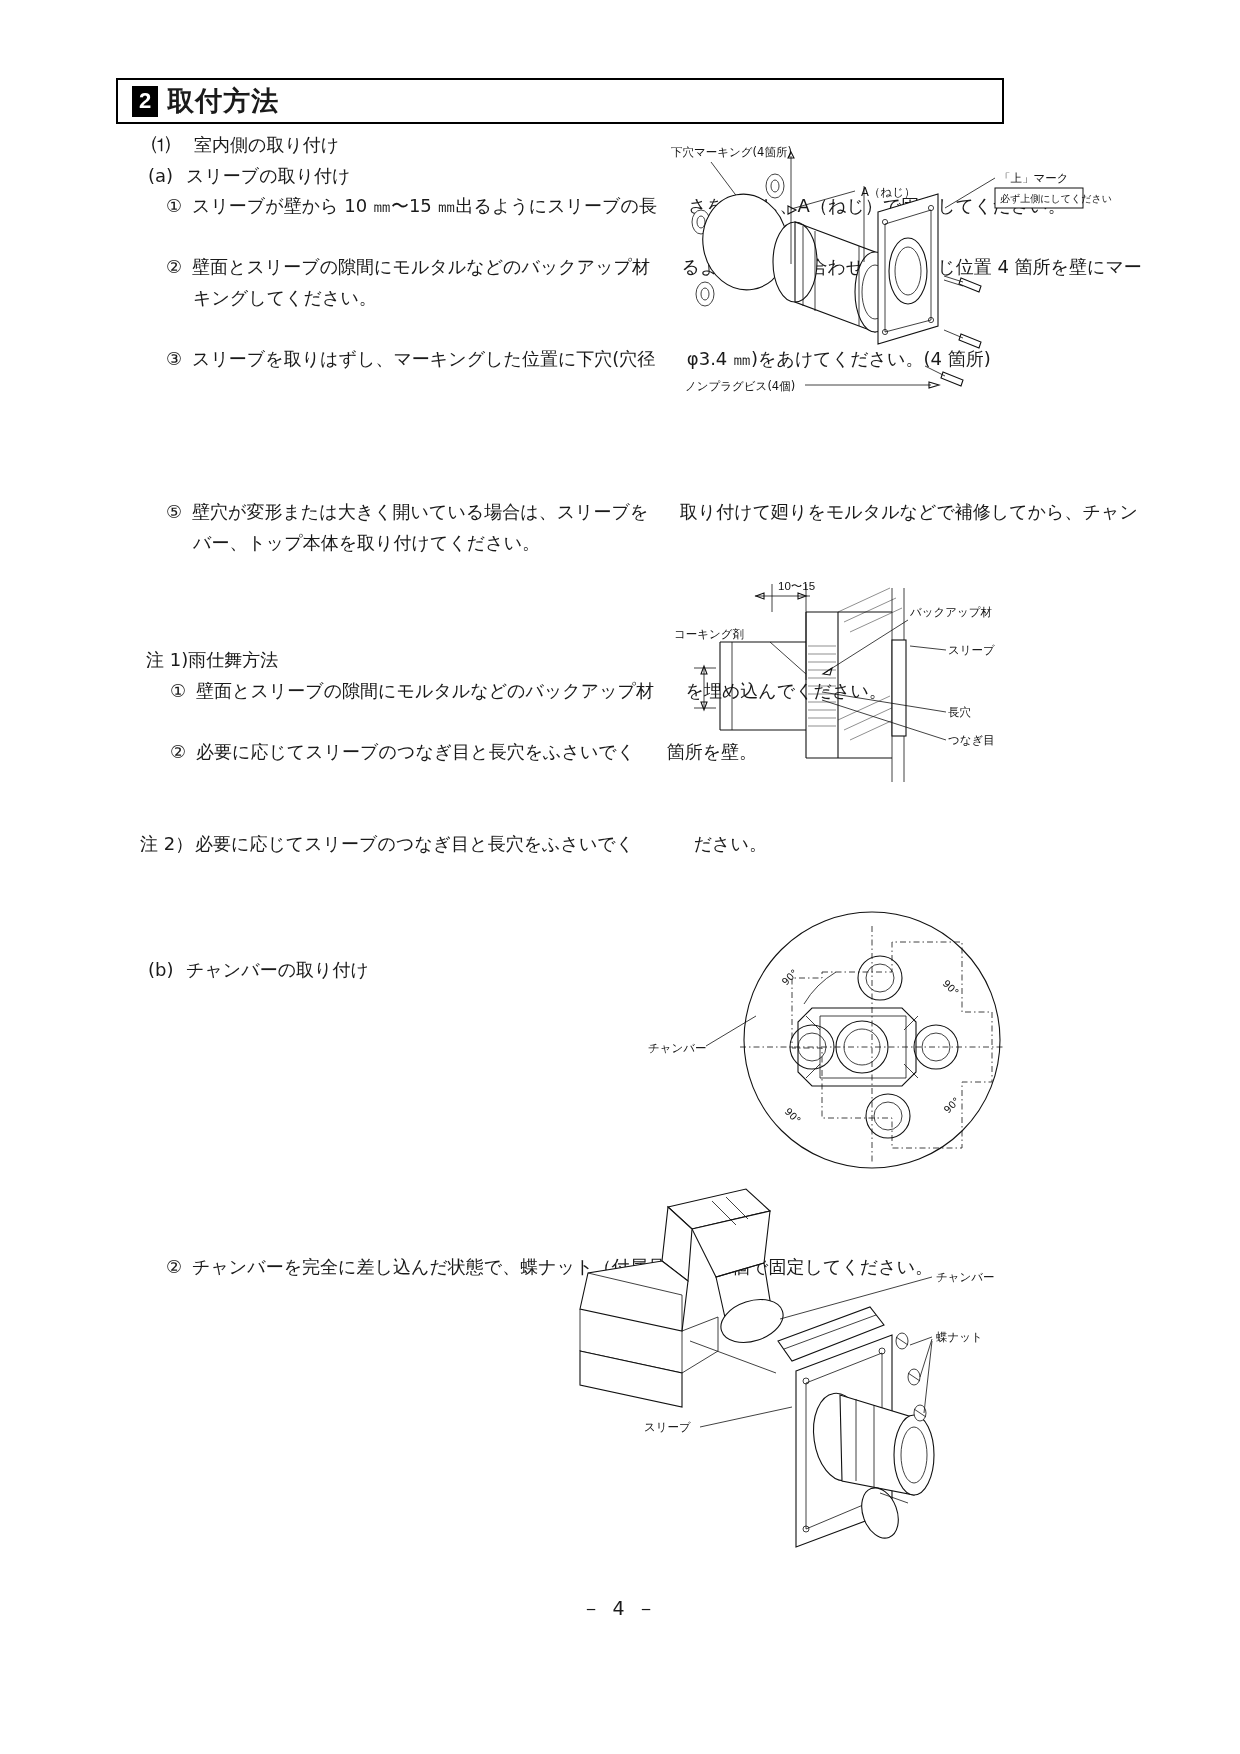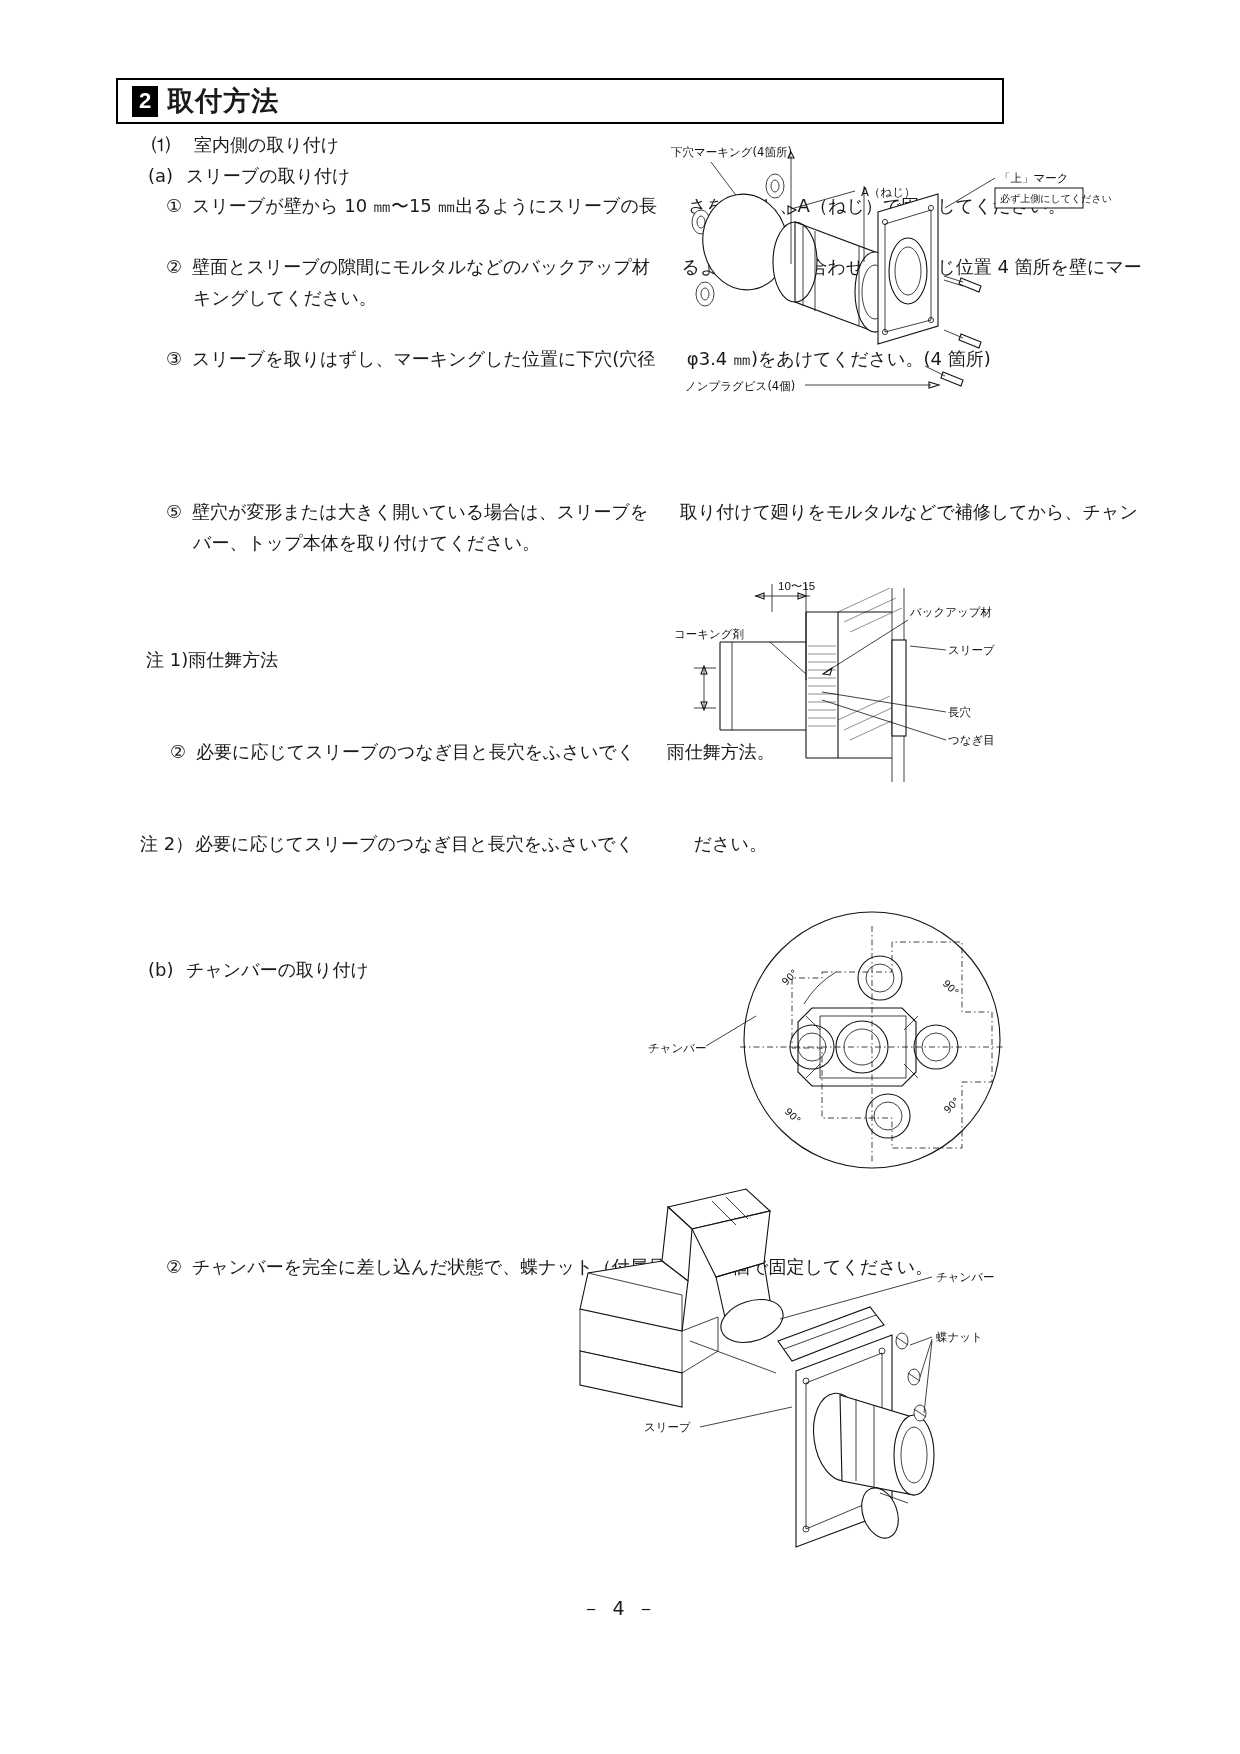--- a/index.html
+++ b/index.html
@@ -89,23 +89,27 @@
 
   <div class="blk" style="left:166px;top:497px;">
     <span class="line ind0"><span class="marker">⑤</span><span>壁穴が変形または大きく開いている場合は、スリーブを</span></span>
     <span class="line ind1">取り付けて廻りをモルタルなどで補修してから、チャン</span>
     <span class="line ind1">バー、トップ本体を取り付けてください。</span>
   </div>
 
   <div class="blk" style="left:146px;top:645px;">
     <span class="line">注 1)雨仕舞方法</span>
   </div>
+  <div class="blk" style="left:170px;top:676px;">
+    <span class="line ind0"><span class="marker">①</span><span>壁面とスリーブの隙間にモルタルなどのバックアップ材</span></span>
+    <span class="line ind1">を埋め込んでください。</span>
+  </div>
   <div class="blk" style="left:170px;top:737px;">
     <span class="line ind0"><span class="marker">②</span><span>必要に応じてスリーブのつなぎ目と長穴をふさいでく</span></span>
-    <span class="line ind1">雨仕舞方法。</span>
+    <span class="line ind1">箇所を壁。</span>
   </div>
 
   <div class="blk" style="left:140px;top:829px;">
     <span class="line ind0"><span class="marker wide" style="width:55px;">注 2）</span><span>必要に応じてスリーブのつなぎ目と長穴をふさいでく</span></span>
     <span class="line" style="padding-left:55px;">ださい。</span>
   </div>
 
   <div class="blk" style="left:148px;top:955px;">
     <span class="line"><span style="display:inline-block;width:38px;">(b)</span><span>チャンバーの取り付け</span></span>
   </div>

